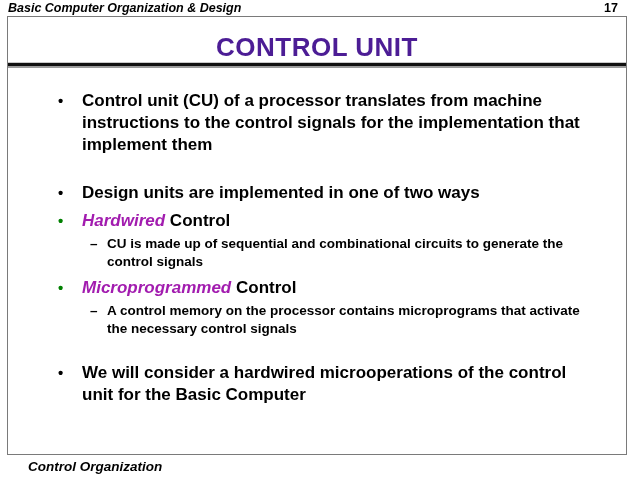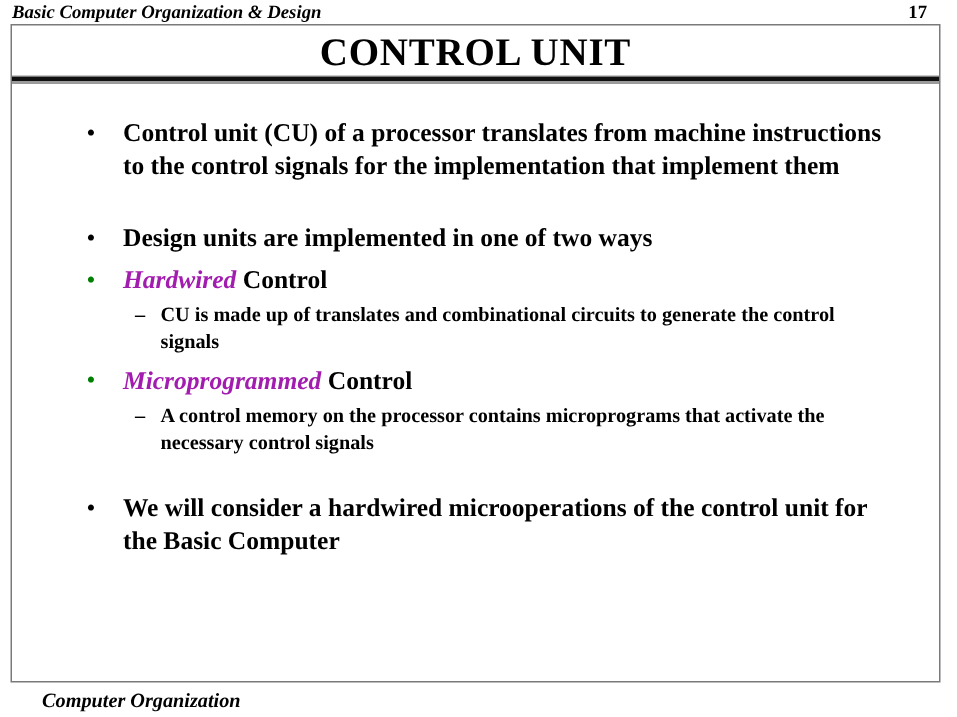--- a/index.html
+++ b/index.html
@@ -1,15 +1,15 @@
 <!DOCTYPE html>
 <html><head>
 <meta charset="utf-8">
 <style>
-  * { box-sizing: border-box; font-family: Liberation Serif, serif; }
+  * { box-sizing: border-box; }
   html, body { margin: 0; padding: 0; }
   body {
     width: 638px; height: 478px;
     position: relative;
     background: #ffffff;
     font-family: "Liberation Sans", sans-serif;
     color: #000;
     overflow: hidden;
   }
 
@@ -30,26 +30,26 @@
   
   .slide-box {
     position: absolute;
     left: 7px; top: 16px;
     width: 620px; height: 439px;
     border: 1px solid #7a7a7a;
     background: #ffffff;
   }
 
   .slide-title {
-    margin-top: 3px;
+    margin-top: 15px;
     text-align: center;
     font-size: 26px;
     font-weight: bold;
     line-height: 30px;
-    color: #000000;
+    color: #4c1d95;
     letter-spacing: 0.5px;
   }
 
   .separator { width: 100%; }
   .separator .ln1 { height: 1px; background: #c9c9c9; }
   .separator .ln2 { height: 3px; background: #101010; }
   .separator .ln3 { height: 2px; background: #9b9b9b; }
 
   
   .content {
@@ -126,21 +126,21 @@
       <span class="text">Design units are implemented in one of two ways</span>
     </div>
 
     <div class="b1">
       <span class="marker green">•</span>
       <span class="text"><span class="hl">Hardwired</span><span> Control</span></span>
     </div>
 
     <div class="b2">
       <span class="marker">–</span>
-      <span class="text">CU is made up of translates and combinational circuits to generate the control signals</span>
+      <span class="text">CU is made up of sequential and combinational circuits to generate the control signals</span>
     </div>
 
     <div class="b1">
       <span class="marker green">•</span>
       <span class="text"><span class="hl">Microprogrammed</span><span> Control</span></span>
     </div>
 
     <div class="b2">
       <span class="marker">–</span>
       <span class="text">A control memory on the processor contains microprograms that activate the necessary control signals</span>
@@ -148,14 +148,14 @@
 
     <div class="b1 gap2">
       <span class="marker">•</span>
       <span class="text">We will consider a hardwired microoperations of the control unit for the Basic Computer</span>
     </div>
 
   </div>
 </div>
 
 <div class="footer">
-  <span>Computer Organization</span>
+  <span>Control Organization</span>
 </div>
 
 </body></html>

